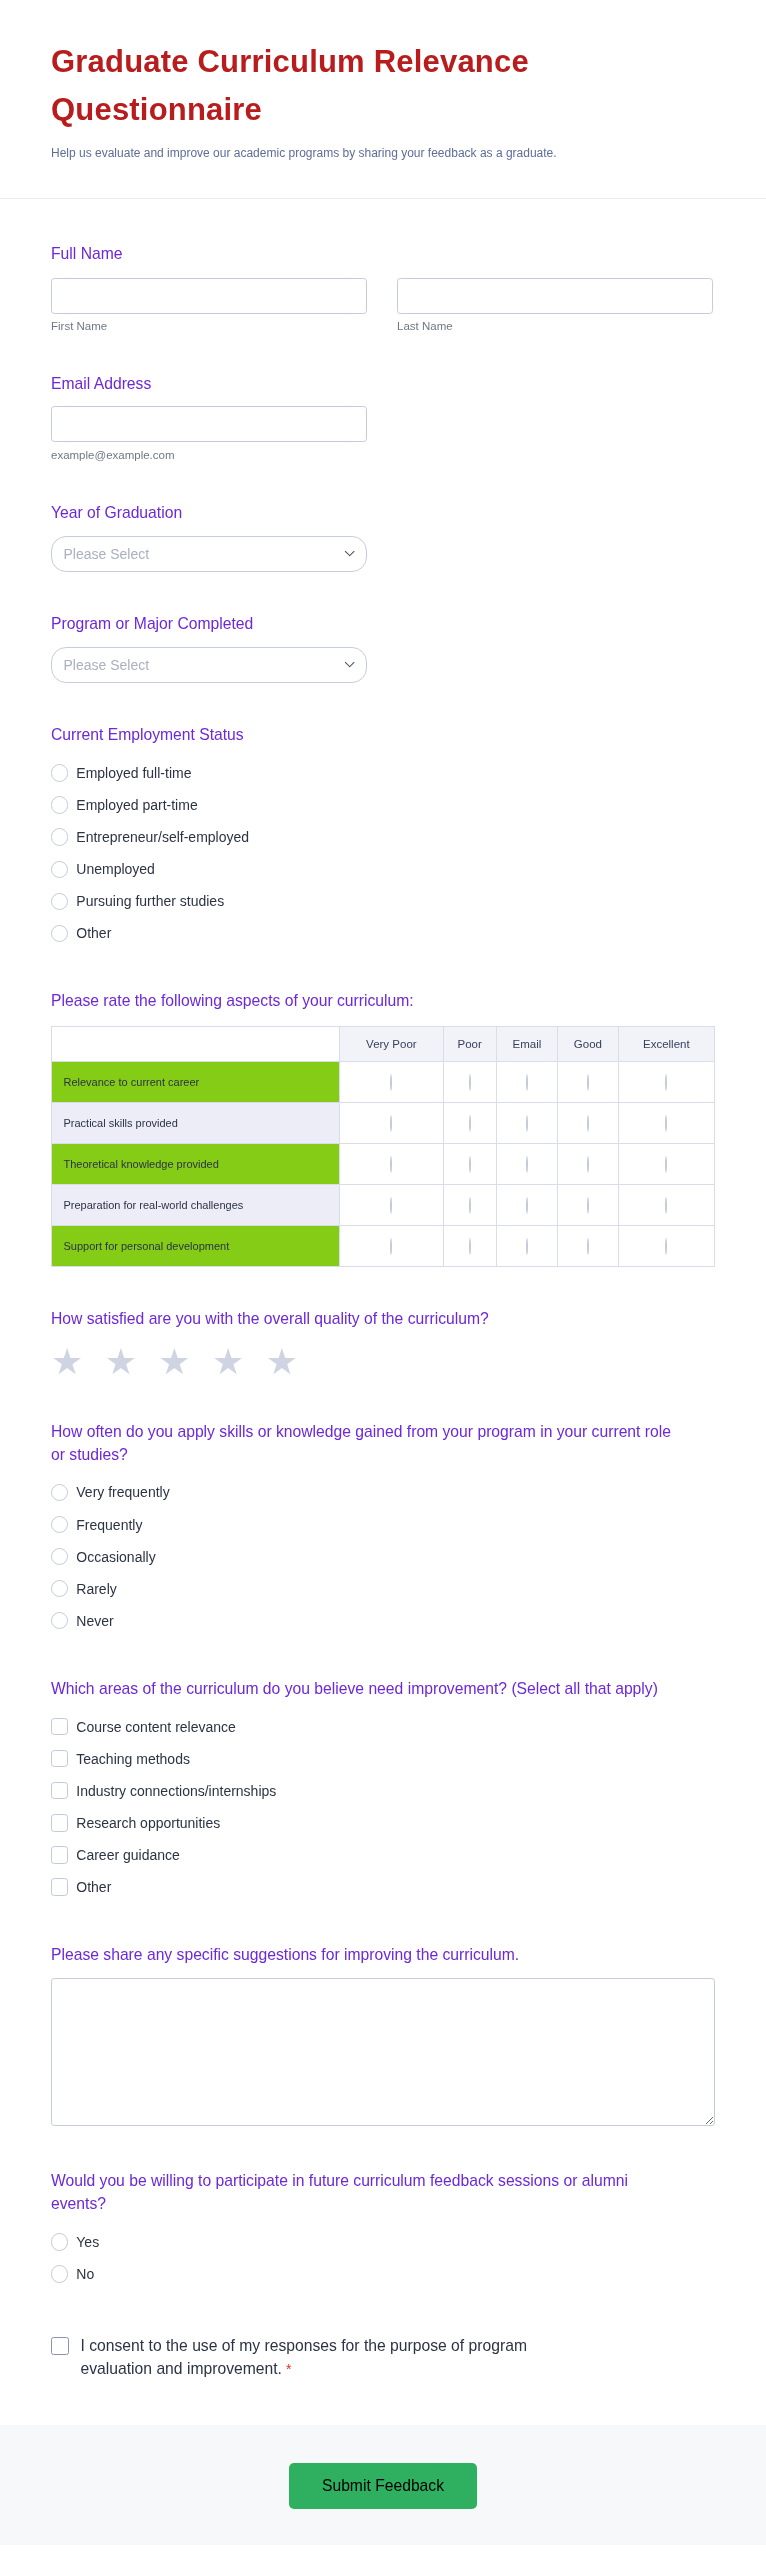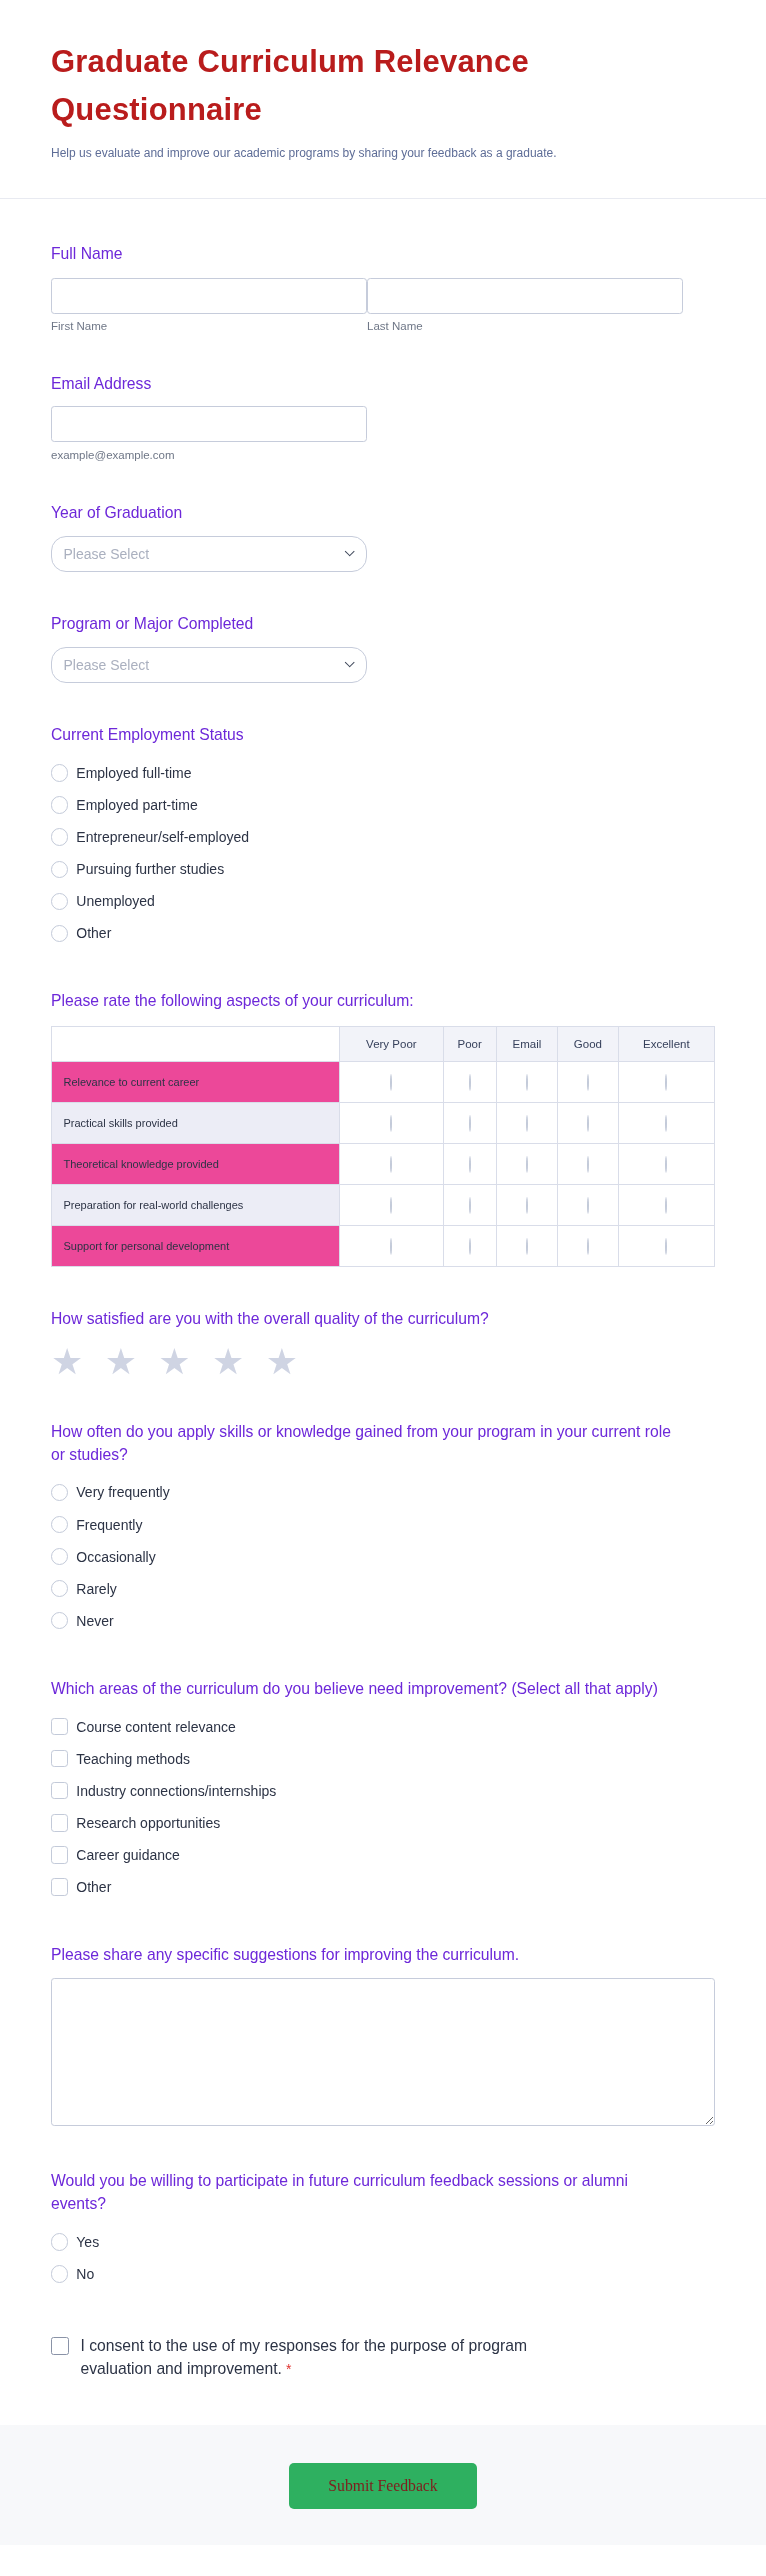--- a/index.html
+++ b/index.html
@@ -30,21 +30,21 @@
   }
   .form-body { padding: 3.3px 51px 0; }
   .q { margin-top: 41px; }
   .q-label {
     font-size: 15.7px;
     font-weight: 500;
     color: #6d28d9;
     line-height: 1.45;
     max-width: 635px;
   }
-  .name-row { display: flex; margin-top: 11.5px; }
+  .name-row { display: flex; gap: 30px; margin-top: 11.5px; }
   .name-col { width: 316px; }
   .text-input {
     width: 316px;
     height: 36px;
     border: 0.8px solid #c6ccdb;
     border-radius: 3.3px;
     padding: 0 10px;
     font-size: 14px;
     color: #2c3345;
     background: #fff;
@@ -97,21 +97,21 @@
     height: 35px;
     background: #f2f3f9;
     font-size: 11.5px;
     font-weight: 400;
     color: #37415c;
     text-align: center;
   }
   table.matrix thead th.corner { background: #ffffff; }
   table.matrix tbody th {
     width: 288px;
-    background: #ec4899;
+    background: #84cc16;
     font-size: 11px;
     font-weight: 400;
     text-align: left;
     padding: 0 11.5px;
     color: #2c3345;
     height: 41px;
   }
   table.matrix tbody tr:nth-child(even) th { background: #ecEFF7; background: #ecedf6; }
   table.matrix td { text-align: center; background: #fff; }
   table.matrix td .radio { margin: 0 auto; }
@@ -145,27 +145,27 @@
     margin-top: 44px;
     background: #f7f8fa;
     padding: 38px 0 36px;
     display: flex;
     justify-content: center;
   }
   .submit-btn {
     width: 188px;
     height: 46px;
     background: #2eb060;
-    color: #7f1d1d;
+    color: #000000;
     font-size: 15.7px;
     font-weight: 500;
     border: none;
     border-radius: 5px;
     cursor: pointer;
-    font-family: Liberation Serif, serif;
+    font-family: Liberation Sans, sans-serif;
   }
 </style>
 </head>
 <body>
 
 <div class="form-header">
   <h1 class="form-title">Graduate Curriculum Relevance Questionnaire</h1>
   <div class="form-subtitle">Help us evaluate and improve our academic programs by sharing your feedback as a graduate.</div>
 </div>
 
@@ -217,25 +217,25 @@
       <div class="option">
         <span class="radio"></span>
         <span class="option-label">Employed part-time</span>
       </div>
       <div class="option">
         <span class="radio"></span>
         <span class="option-label">Entrepreneur/self-employed</span>
       </div>
       <div class="option">
         <span class="radio"></span>
+        <span class="option-label">Unemployed</span>
+      </div>
+      <div class="option">
+        <span class="radio"></span>
         <span class="option-label">Pursuing further studies</span>
-      </div>
-      <div class="option">
-        <span class="radio"></span>
-        <span class="option-label">Unemployed</span>
       </div>
       <div class="option">
         <span class="radio"></span>
         <span class="option-label">Other</span>
       </div>
     </div>
   </div>
 
   <div class="q">
     <div class="q-label">Please rate the following aspects of your curriculum:</div>

